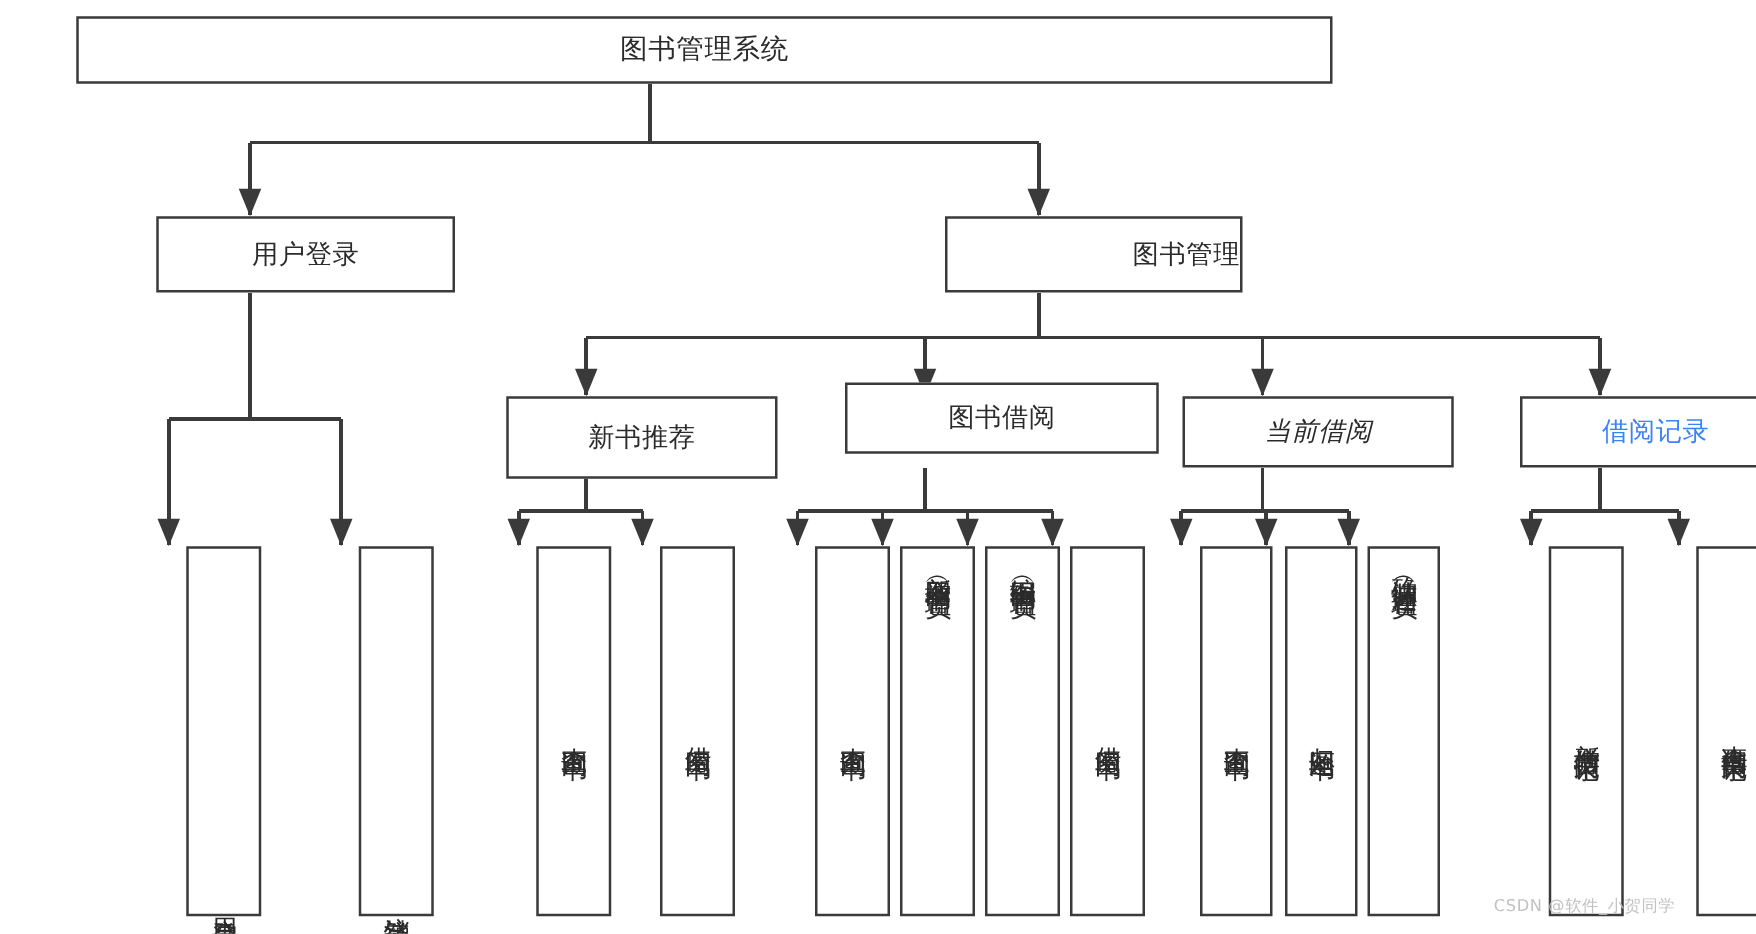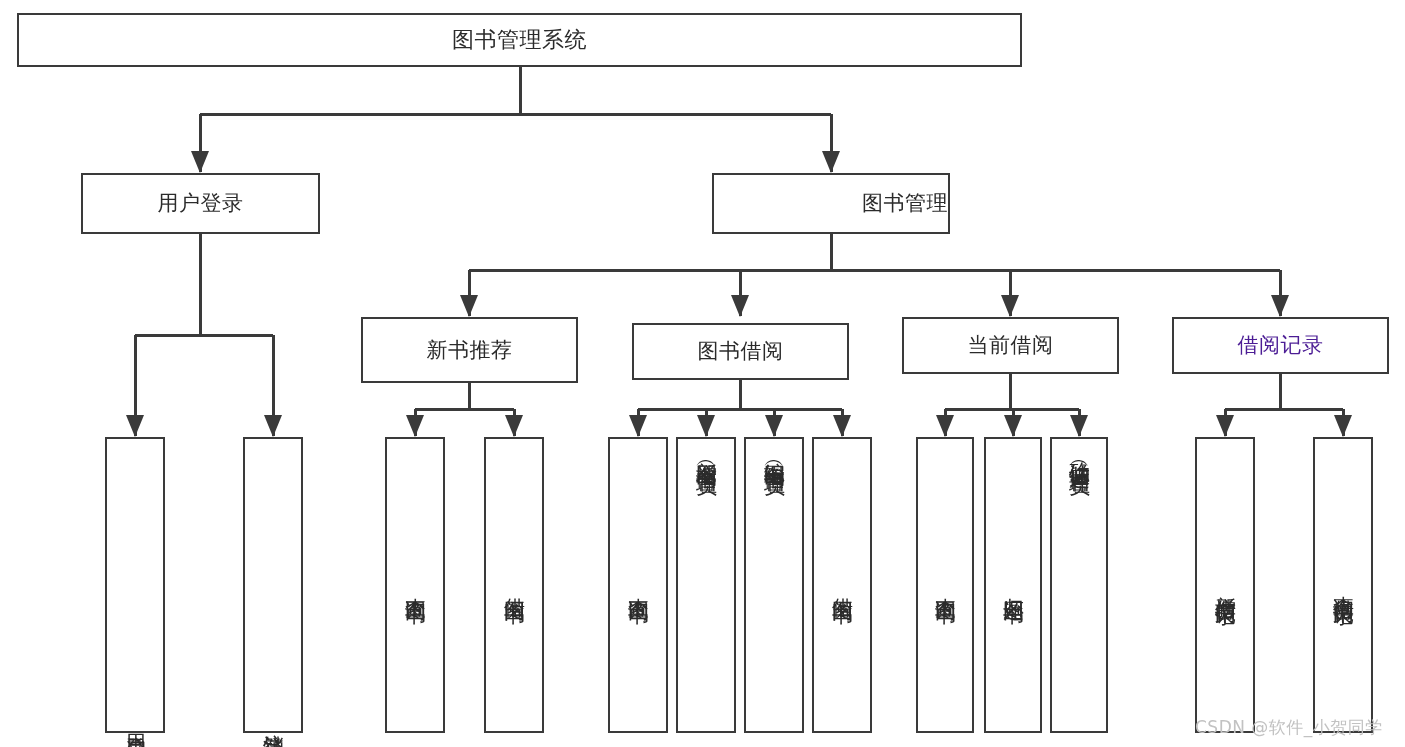--- a/index.html
+++ b/index.html
@@ -27,20 +27,21 @@
   }
   .node {
     position: absolute;
     box-sizing: border-box;
     border: 2px solid #3a3a3a;
     background: #ffffff;
     display: flex;
     align-items: center;
     justify-content: center;
     color: #2b2b2b;
+    margin-left: 44px;
   }
   .node-label {
     text-align: center;
     line-height: 1.18;
     letter-spacing: 0.5px;
     white-space: pre-wrap;
   }
   
   .node.horiz .node-label {
     font-size: 21px;
@@ -62,21 +63,21 @@
     line-height: 1;
   }
   .node.vert.align-bottom {
     align-items: flex-end;
   }
   .node.vert.align-top {
     align-items: flex-start;
   }
   .watermark {
     position: absolute;
-    font-size: 17px;
+    font-size: 13px;
     color: #c2c2c2;
     white-space: nowrap;
     letter-spacing: 0.5px;
     font-family: "DejaVu Sans", "Liberation Sans", sans-serif;
   }
 </style>
 </head>
 <body>
 
 <div id="canvas">
@@ -140,28 +141,28 @@
       </div>
       <div class="node horiz" style="left: 81px; top: 173px; width: 239px; height: 61px; border-color: rgb(58, 58, 58);">
         <span class="node-label" style="color: rgb(43, 43, 43);">用户登录</span>
       </div>
       <div class="node horiz" style="left: 712px; top: 173px; width: 238px; height: 61px; border-color: rgb(58, 58, 58); justify-content: flex-end;">
         <span class="node-label" style="color: rgb(43, 43, 43);">图书管理</span>
       </div>
       <div class="node horiz" style="left: 361px; top: 317px; width: 217px; height: 66px; border-color: rgb(58, 58, 58);">
         <span class="node-label" style="color: rgb(43, 43, 43);">新书推荐</span>
       </div>
-      <div class="node horiz" style="left: 632px; top: 323px; width: 217px; height: 57px; border-color: rgb(58, 58, 58);">
+      <div class="node horiz" style="left: 632px; top: 306px; width: 251px; height: 57px; border-color: rgb(58, 58, 58);">
         <span class="node-label" style="color: rgb(43, 43, 43);">图书借阅</span>
       </div>
-      <div class="node horiz" style="left: 902px; top: 317px; width: 217px; height: 57px; border-color: rgb(58, 58, 58);">
+      <div class="node horiz" style="left: 902px; top: 317px; width: 217px; height: 57px; border-color: rgb(58, 58, 58); font-style: italic;">
         <span class="node-label" style="color: rgb(43, 43, 43);">当前借阅</span>
       </div>
       <div class="node horiz" style="left: 1172px; top: 317px; width: 217px; height: 57px; border-color: rgb(58, 58, 58);">
-        <span class="node-label" style="color: #4c1d95;">借阅记录</span>
+        <span class="node-label" style="color: #3b82f6;">借阅记录</span>
       </div>
       <div class="node vert align-bottom" style="left: 105px; top: 437px; width: 60px; height: 296px; border-color: rgb(58, 58, 58);">
         <span class="node-label" style="color: rgb(43, 43, 43);">用户登录</span>
       </div>
       <div class="node vert align-bottom" style="left: 243px; top: 437px; width: 60px; height: 296px; border-color: rgb(58, 58, 58);">
         <span class="node-label" style="color: rgb(43, 43, 43);">注销登录</span>
       </div>
       <div class="node vert" style="left: 385px; top: 437px; width: 60px; height: 296px; border-color: rgb(58, 58, 58);">
         <span class="node-label" style="color: rgb(43, 43, 43);">查询图书</span>
       </div>

